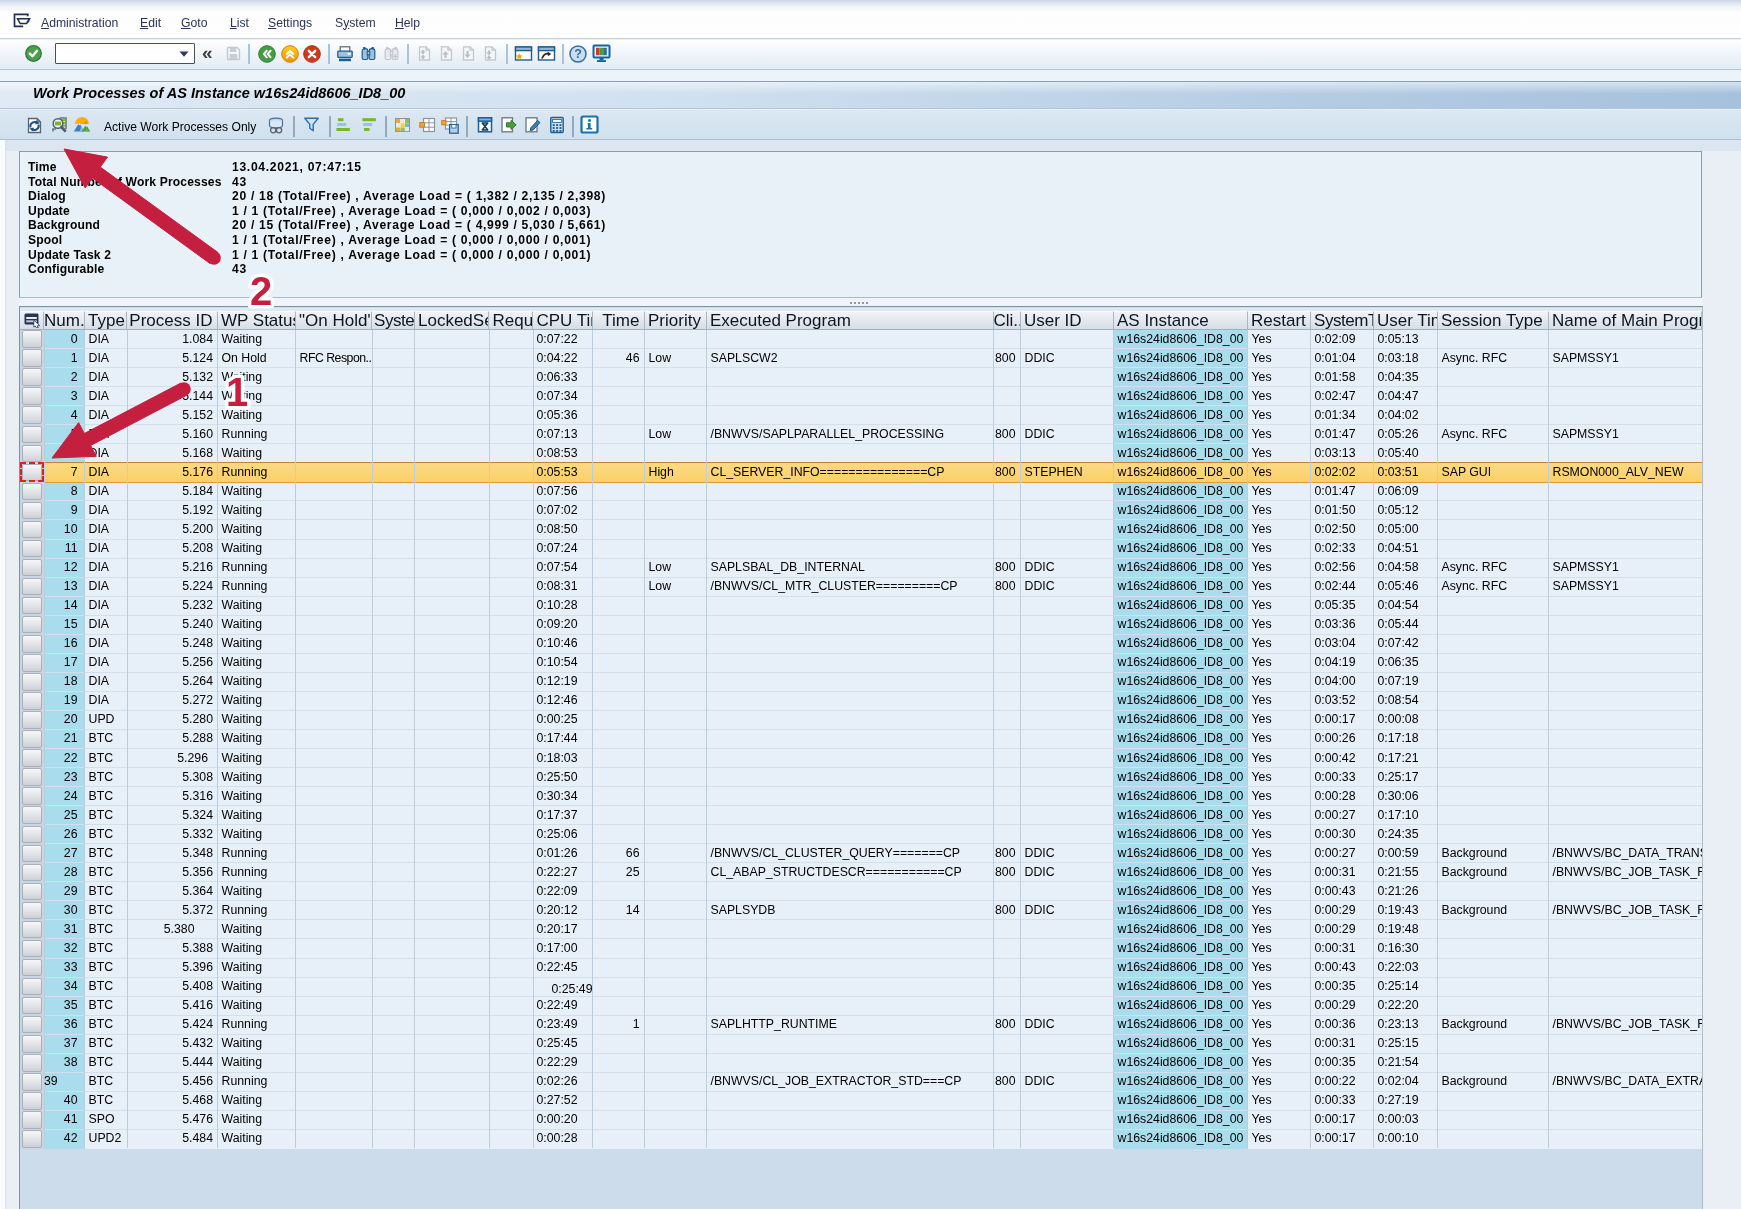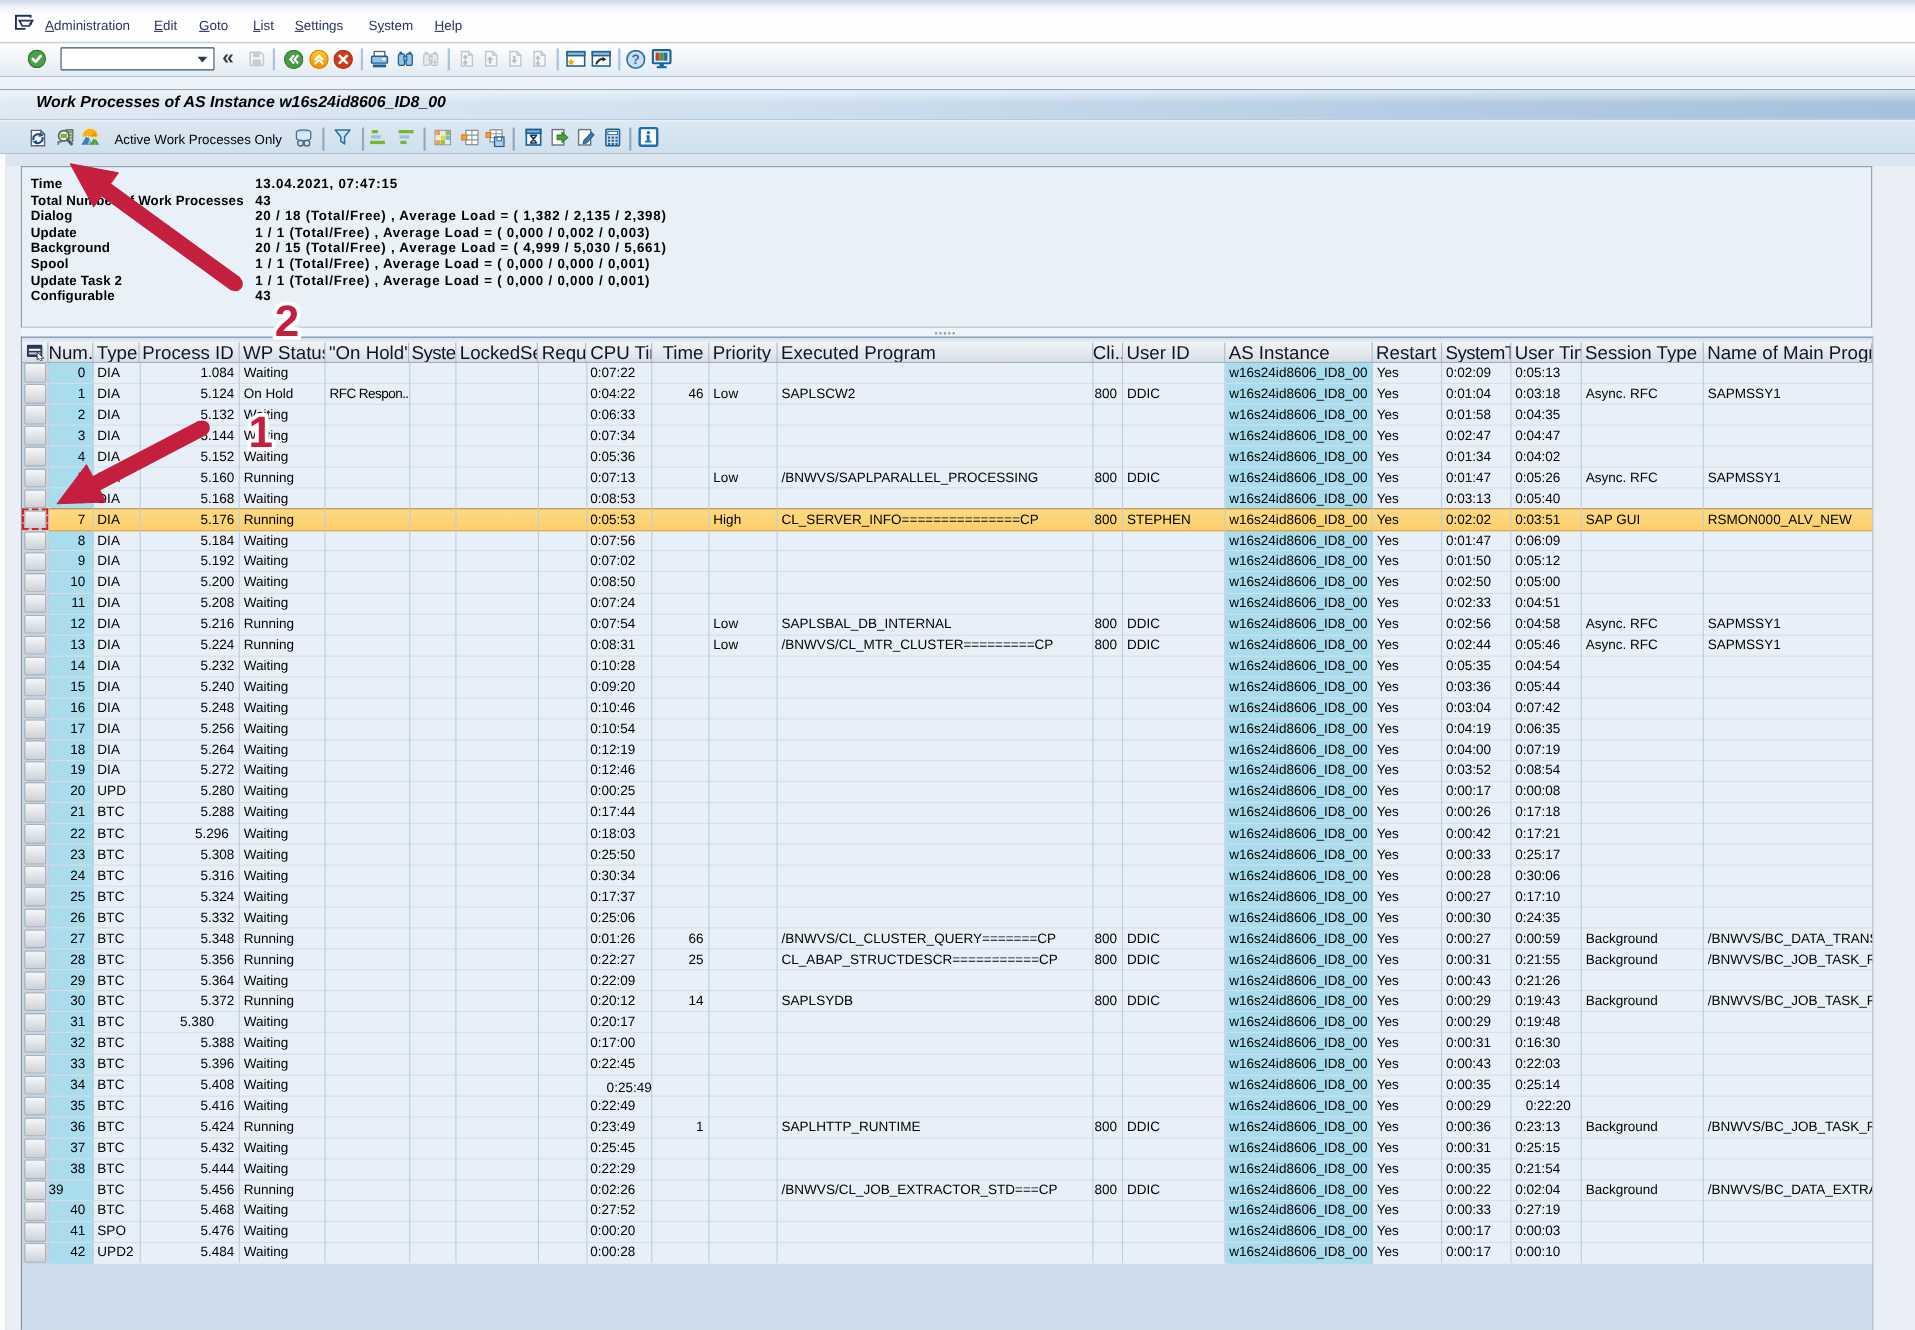--- a/index.html
+++ b/index.html
@@ -776,21 +776,21 @@
 <div class="cell" style="left:1310.50px;top:977.06px;width:63.00px;padding-left:4px;text-align:left">0:00:35</div>
 <div class="cell" style="left:1373.50px;top:977.06px;width:64.00px;padding-left:4px;text-align:left">0:25:14</div>
 <div class="cell" style="left:44.00px;top:996.11px;width:40.50px;padding-right:7px;text-align:right">35</div>
 <div class="cell" style="left:84.50px;top:996.11px;width:42.50px;padding-left:4px;text-align:left">BTC</div>
 <div class="cell" style="left:127.00px;top:996.11px;width:90.50px;padding-right:4.5px;text-align:right">5.416</div>
 <div class="cell" style="left:217.50px;top:996.11px;width:78.00px;padding-left:4px;text-align:left">Waiting</div>
 <div class="cell" style="left:533.00px;top:996.11px;width:59.50px;padding-left:3.5px;text-align:left">0:22:49</div>
 <div class="cell" style="left:1113.50px;top:996.11px;width:134.00px;padding-left:4px;text-align:left">w16s24id8606_ID8_00</div>
 <div class="cell" style="left:1247.50px;top:996.11px;width:63.00px;padding-left:4px;text-align:left">Yes</div>
 <div class="cell" style="left:1310.50px;top:996.11px;width:63.00px;padding-left:4px;text-align:left">0:00:29</div>
-<div class="cell" style="left:1373.50px;top:996.11px;width:64.00px;padding-left:4px;text-align:center">0:22:20</div>
+<div class="cell" style="left:1373.50px;top:996.11px;width:64.00px;padding-left:4px;text-align:left">0:22:20</div>
 <div class="cell" style="left:44.00px;top:1015.16px;width:40.50px;padding-right:7px;text-align:right">36</div>
 <div class="cell" style="left:84.50px;top:1015.16px;width:42.50px;padding-left:4px;text-align:left">BTC</div>
 <div class="cell" style="left:127.00px;top:1015.16px;width:90.50px;padding-right:4.5px;text-align:right">5.424</div>
 <div class="cell" style="left:217.50px;top:1015.16px;width:78.00px;padding-left:4px;text-align:left">Running</div>
 <div class="cell" style="left:533.00px;top:1015.16px;width:59.50px;padding-left:3.5px;text-align:left">0:23:49</div>
 <div class="cell" style="left:592.50px;top:1015.16px;width:52.00px;padding-right:5px;text-align:right">1</div>
 <div class="cell" style="left:706.50px;top:1015.16px;width:287.00px;padding-left:4px;text-align:left">SAPLHTTP_RUNTIME</div>
 <div class="cell" style="left:993.50px;top:1015.16px;width:27.00px;padding-right:5px;text-align:right">800</div>
 <div class="cell" style="left:1020.50px;top:1015.16px;width:93.00px;padding-left:4px;text-align:left">DDIC</div>
 <div class="cell" style="left:1113.50px;top:1015.16px;width:134.00px;padding-left:4px;text-align:left">w16s24id8606_ID8_00</div>

